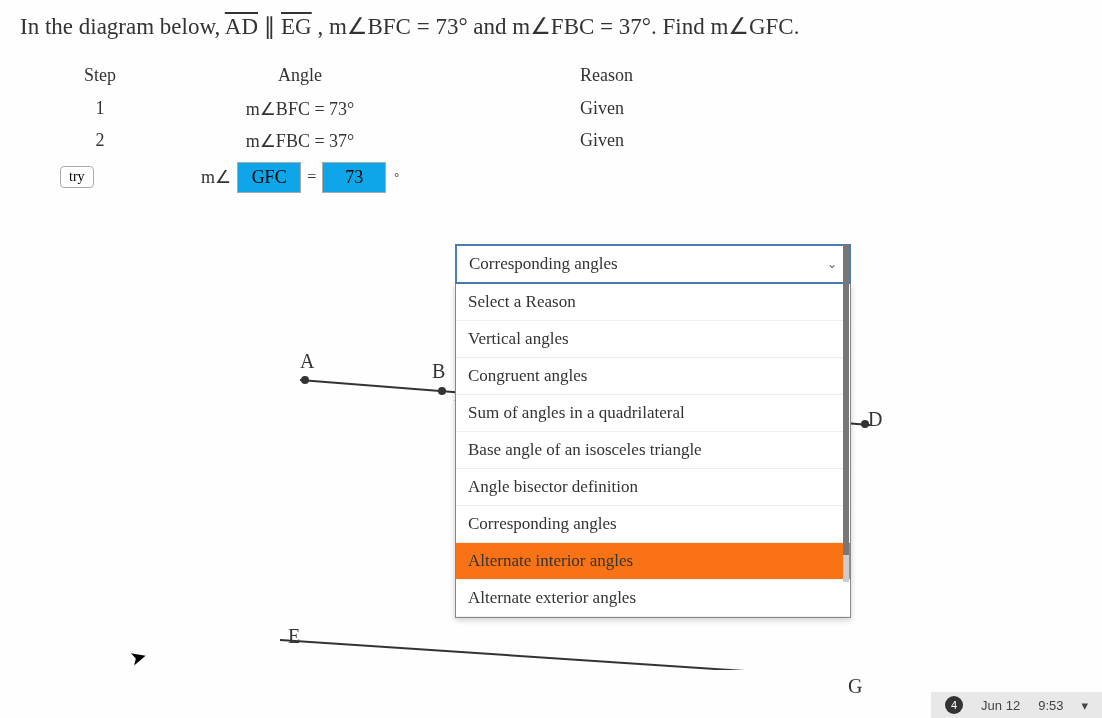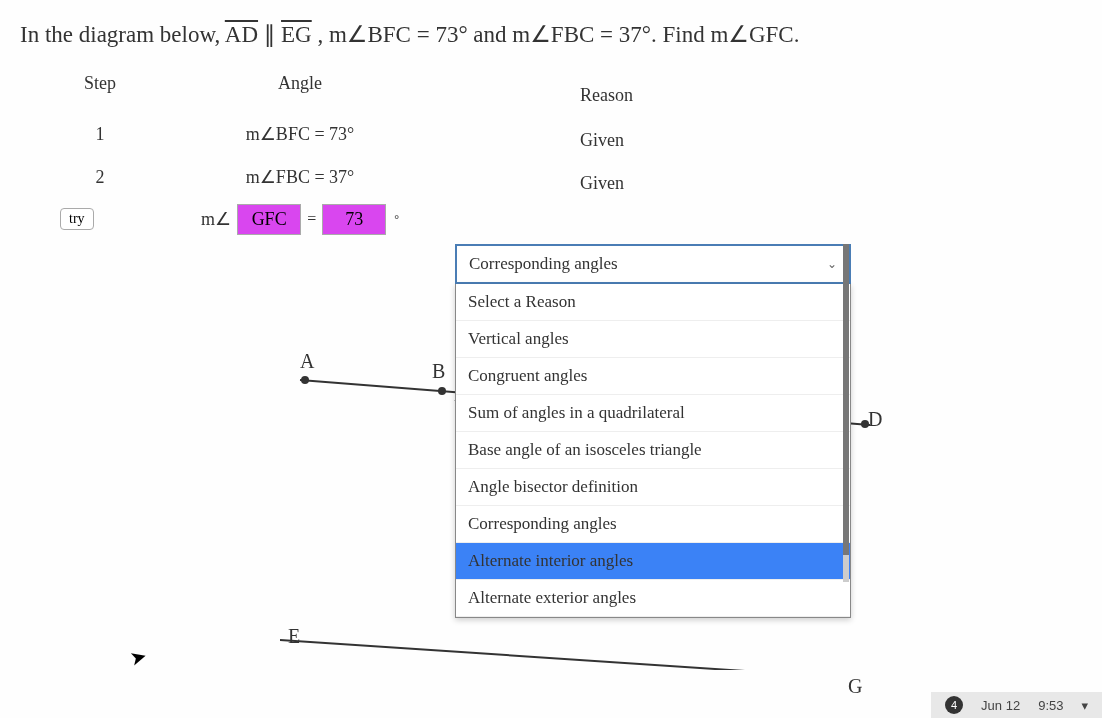--- a/index.html
+++ b/index.html
@@ -15,53 +15,53 @@
     color: #333;
   }
   .page {
     background: #fefefe;
     padding: 10px 20px 0 20px;
     height: 100%;
   }
   .problem-text {
     font-size: 23px;
     line-height: 1.5;
-    margin: 8px 0 20px 0;
+    margin: 0 0 20px 0;
     color: #333;
   }
   .overline { text-decoration: overline; }
   .proof-table {
     margin-left: 40px;
     font-size: 18px;
   }
   .proof-header {
     display: flex;
     margin-bottom: 12px;
   }
   .proof-row {
     display: flex;
     align-items: center;
     margin-bottom: 10px;
   }
   .col-step { width: 80px; text-align: center; }
   .col-angle { width: 320px; text-align: center; }
-  .col-reason { width: 300px; padding-left: 120px; margin-top: 12px; }
+  .col-reason { width: 300px; padding-left: 120px; }
   .try-btn {
     border: 1px solid #aaa;
     border-radius: 4px;
     background: #fff;
     padding: 2px 8px;
     font-size: 14px;
     font-family: inherit;
     cursor: pointer;
     margin-right: 8px;
   }
   .input-box {
     border: 1px solid #aaa;
-    background: #d946ef;
+    background: #0ea5e9;
     padding: 4px 10px;
     font-size: 18px;
     font-family: inherit;
     width: 64px;
     text-align: center;
   }
   .try-row {
     display: flex;
     align-items: center;
     margin-top: 8px;
@@ -94,21 +94,21 @@
     max-height: 400px;
     overflow-y: auto;
   }
   .dropdown-item {
     padding: 8px 12px;
     font-size: 17px;
     cursor: pointer;
     border-bottom: 1px solid #eee;
   }
   .dropdown-item.highlight {
-    background: #3b82f6;
+    background: #f97316;
   }
   .chev {
     font-size: 12px;
     color: #666;
   }
   .diagram {
     position: absolute;
     left: 280px;
     top: 350px;
     width: 650px;

